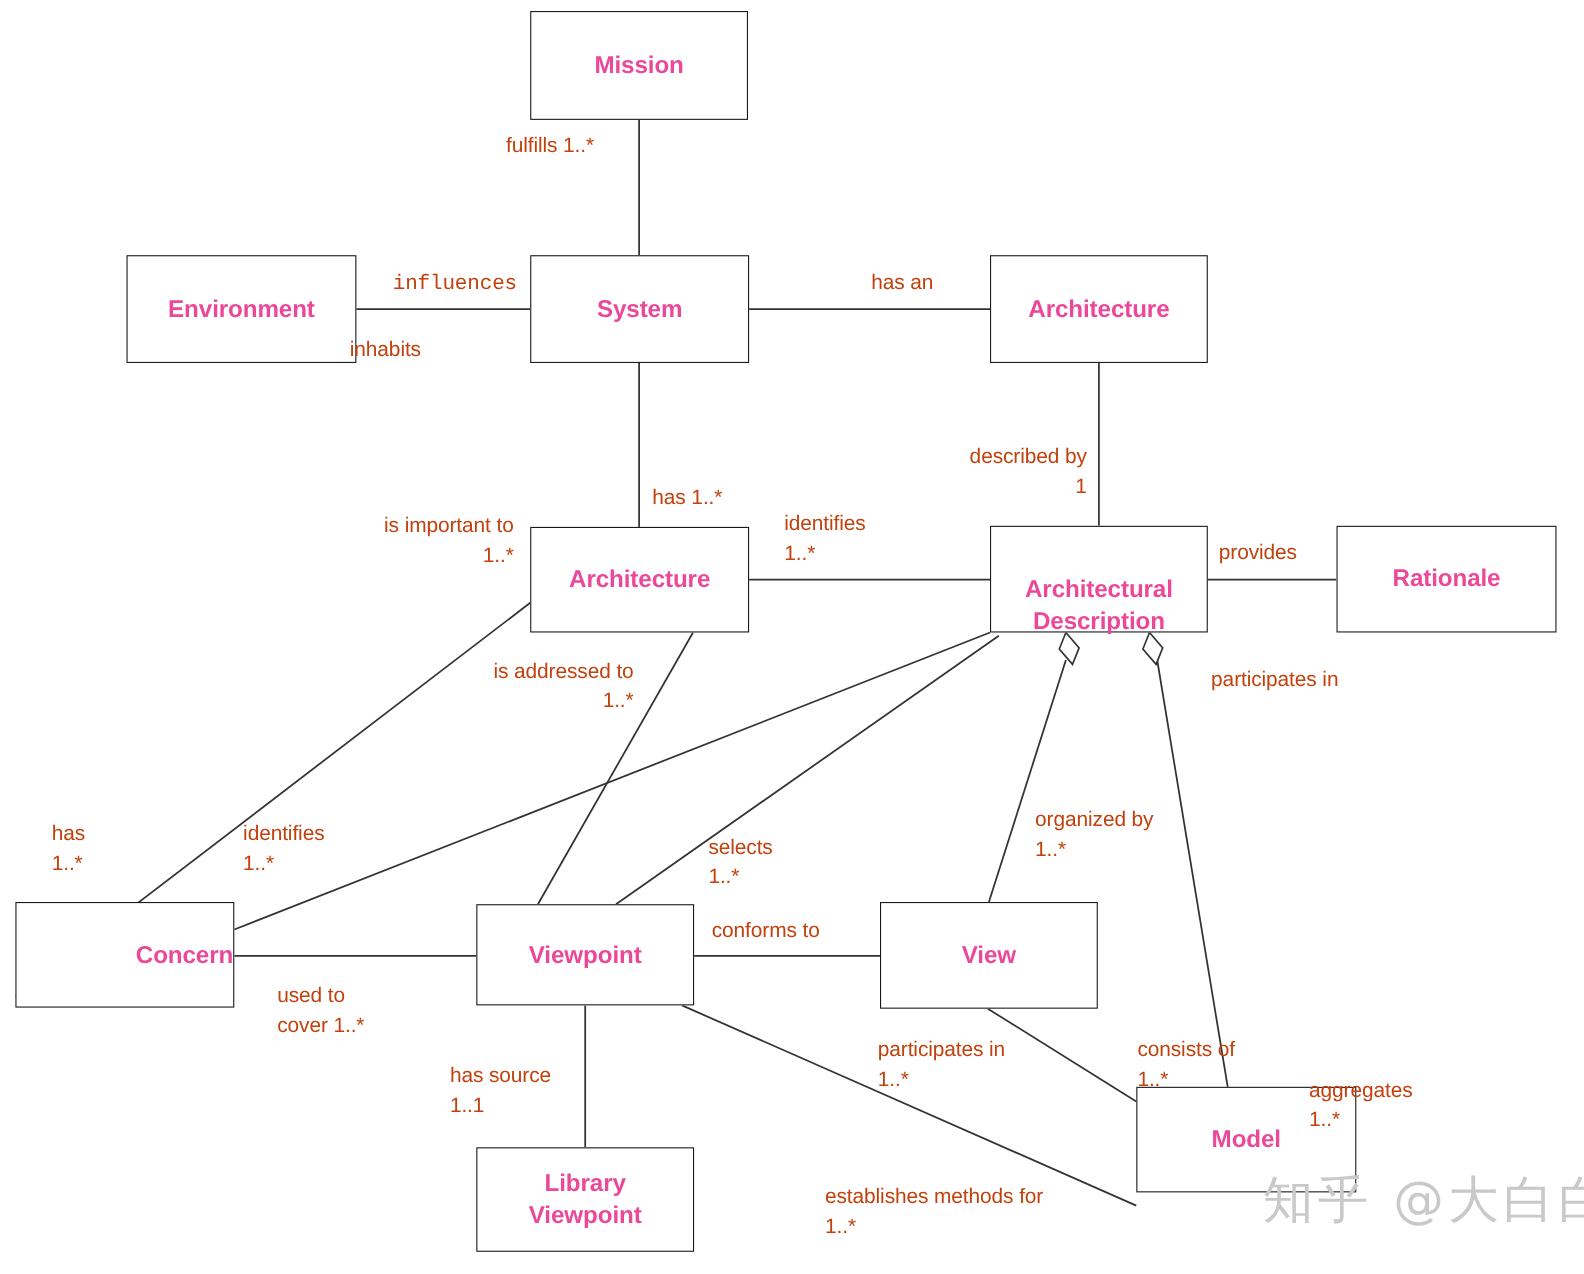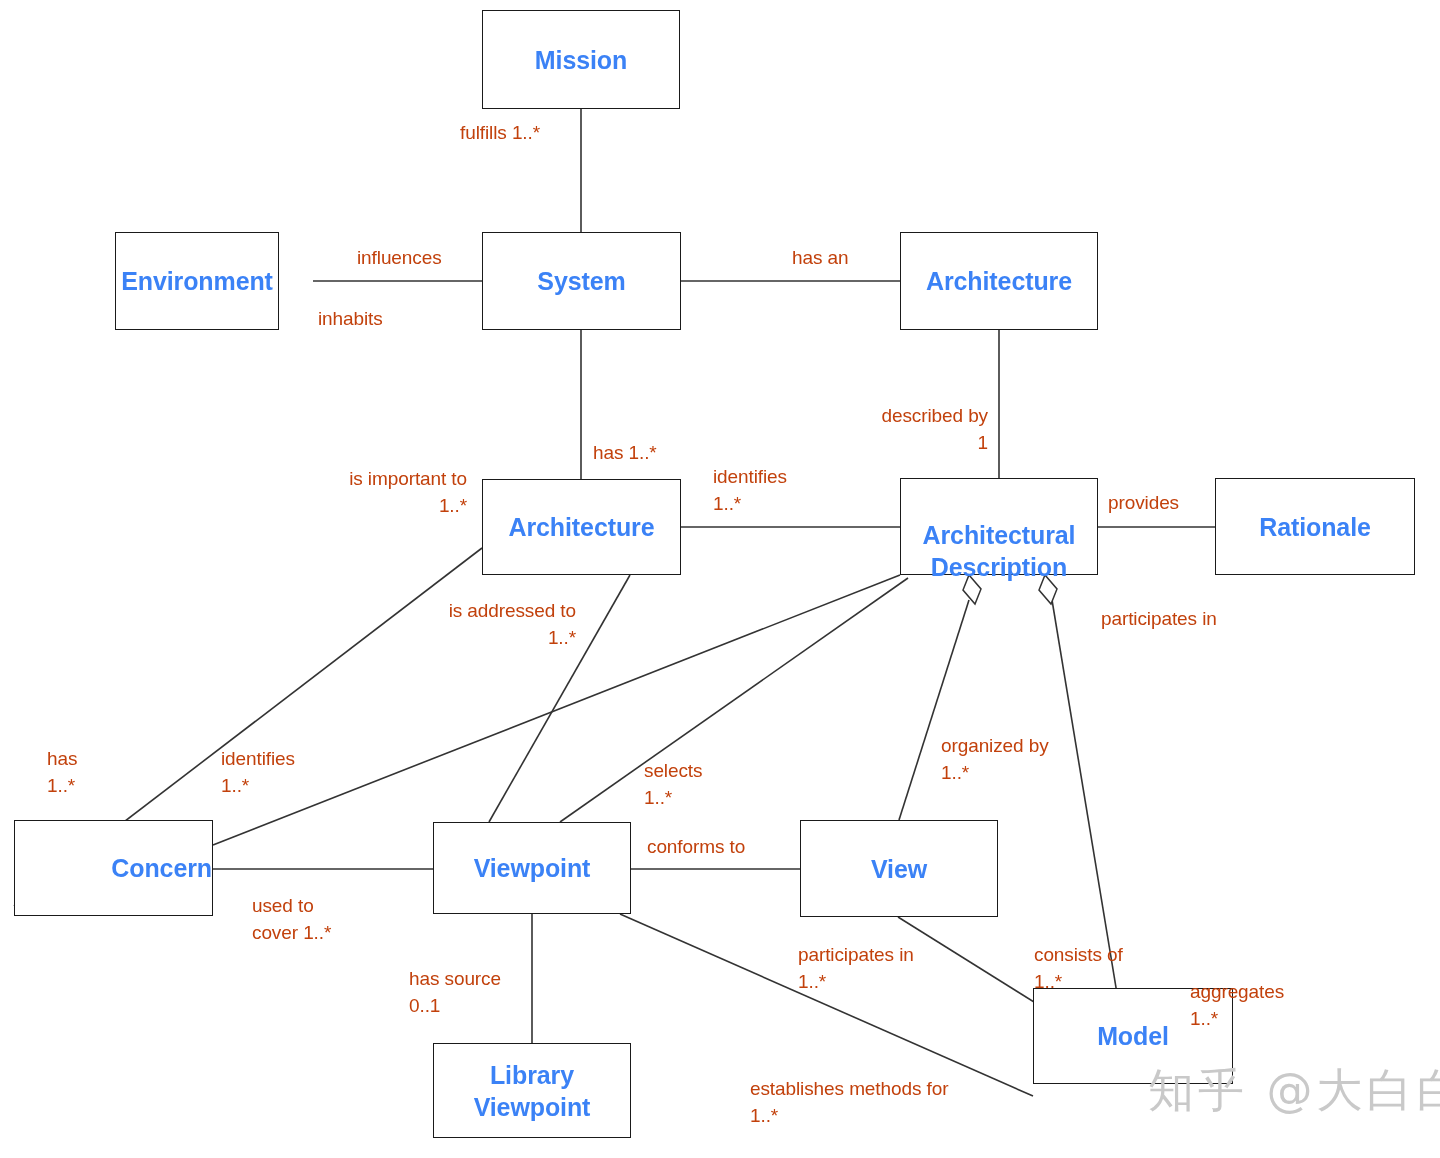--- a/index.html
+++ b/index.html
@@ -28,22 +28,22 @@
   .entity-box {
     position: absolute;
     box-sizing: border-box;
     border: 1.6px solid #1a1a1a;
     background: #ffffff;
     display: flex;
     align-items: center;
     justify-content: center;
     text-align: center;
     font-weight: bold;
-    font-size: 25px;
-    color: #3b82f6;
+    font-size: 22px;
+    color: #ec4899;
     line-height: 1.28;
     letter-spacing: -0.1px;
     z-index: 4;
   }
   .edge-label {
     position: absolute;
     font-size: 19px;
     color: #c2410c;
     line-height: 1.42;
     white-space: pre;
@@ -110,21 +110,21 @@
 
       <line x1="620" y1="914" x2="1033" y2="1096"></line>
 
     </g>
   </svg>
 
   <div class="entity-box" style="left:482px; top:10px; width:198px; height:99px;">
     <span>Mission</span>
   </div>
 
-  <div class="entity-box" style="left:115px; top:232px; width:164px; height:98px;">
+  <div class="entity-box" style="left:115px; top:232px; width:209px; height:98px;">
     <span>Environment</span>
   </div>
 
   <div class="entity-box" style="left:482px; top:232px; width:199px; height:98px;">
     <span>System</span>
   </div>
 
   <div class="entity-box" style="left:900px; top:232px; width:198px; height:98px;">
     <span>Architecture</span>
   </div>
@@ -158,21 +158,21 @@
     <span style="white-space:pre-line;">Library
 Viewpoint</span>
   </div>
 
   <div class="entity-box" style="left:1033px; top:988px; width:200px; height:96px;">
     <span>Model</span>
   </div>
 
   <div class="edge-label" style="left:460px; top:120px;">fulfills 1..*</div>
 
-  <div class="edge-label" style="left:357px; top:245px;">influences</div>
+  <div class="edge-label" style="left:357px; top:245px;font-family:Liberation Mono, monospace;">influences</div>
 
   <div class="edge-label" style="left:318px; top:306px;">inhabits</div>
 
   <div class="edge-label" style="left:792px; top:245px;">has an</div>
 
   <div class="edge-label ralign" style="left:863px; top:403px; width:125px;">described by
 1</div>
 
   <div class="edge-label" style="left:593px; top:440px;">has 1..*</div>
 
@@ -206,21 +206,21 @@
   <div class="edge-label" style="left:252px; top:893px;">used to
 cover 1..*</div>
 
   <div class="edge-label" style="left:798px; top:942px;">participates in
 1..*</div>
 
   <div class="edge-label" style="left:1034px; top:942px;">consists of
 1..*</div>
 
   <div class="edge-label" style="left:409px; top:966px;">has source
-0..1</div>
+1..1</div>
 
   <div class="edge-label" style="left:1190px; top:979px;">aggregates
 1..*</div>
 
   <div class="edge-label" style="left:750px; top:1076px;">establishes methods for
 1..*</div>
 
   <div class="watermark" style="left:1148px; top:1060px;">知乎 @大白白</div>
 
 </div>

